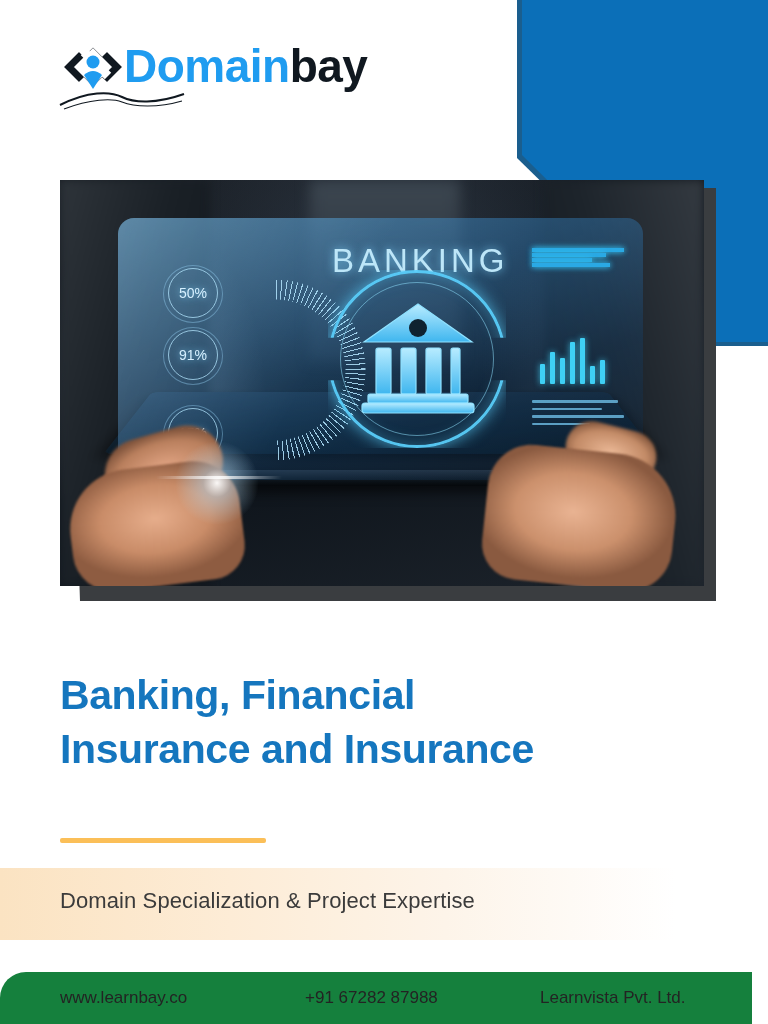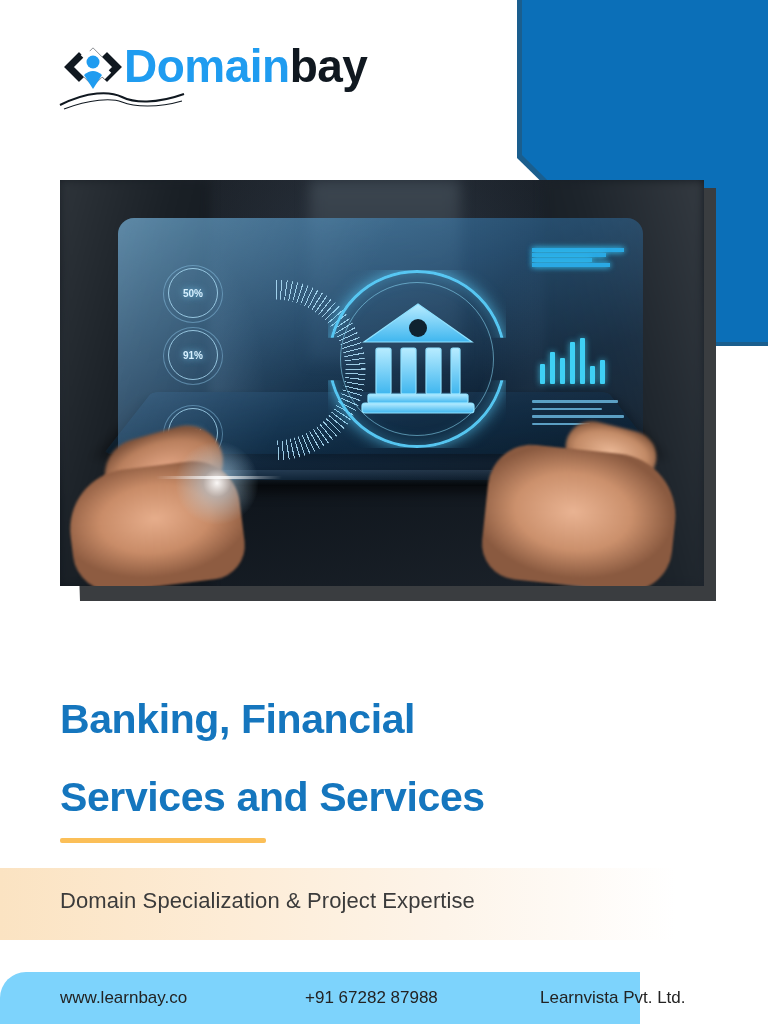--- a/index.html
+++ b/index.html
@@ -90,21 +90,21 @@
   }
   .holo-title {
     position:absolute; left:272px; top:62px; width:230px;
     color:#bde6f8; font-size:33px; letter-spacing:4px; font-weight:400;
     text-shadow:0 0 10px rgba(130,215,255,.9);
     font-family:"Liberation Sans", sans-serif;
   }
   .pct {
     position:absolute; width:50px; height:50px; border-radius:50%;
     border:1.6px solid rgba(175,225,250,.78);
-    color:#d6f0ff; font-size:10px; font-weight:700;
+    color:#d6f0ff; font-size:14px; font-weight:400;
     display:flex; align-items:center; justify-content:center;
     text-shadow:0 0 7px rgba(130,215,255,.9);
   }
   .pct::after{
     content:""; position:absolute; left:-6px; top:-4px; width:58px; height:56px;
     border-radius:50%; border:1.4px solid rgba(150,210,245,.42);
   }
   .pct1{ left:108px; top:88px; }
   .pct2{ left:108px; top:150px; }
   .pct3{ left:108px; top:228px; }
@@ -168,42 +168,42 @@
     background:radial-gradient(circle, rgba(255,255,255,.95) 0%, rgba(190,230,255,.45) 22%, rgba(120,200,255,0) 66%);
     border-radius:50%; }
   .flare-ray { position:absolute; left:96px; top:296px; width:126px; height:3px;
     background:linear-gradient(90deg, rgba(255,255,255,0), rgba(255,255,255,.85), rgba(255,255,255,0)); }
 
   
   .headline {
     position:absolute; left:60px; top:668px; width:620px;
     font-size:41px; font-weight:700; line-height:54px; letter-spacing:-0.4px;
   }
-  .headline .ln { display:block;margin-top:24px; }
+  .headline .ln { display:block; }
   .headline .blue { color:#1576be; }
   .headline .orange { color:#f7941e; }
   .rule {
     position:absolute; left:60px; top:838px; width:206px; height:5px;
     background:#fbbf58; border-radius:2px;
   }
 
   
   .sub-band {
     position:absolute; left:0; top:868px; width:768px; height:72px;
     background:linear-gradient(90deg,#fbe3c2 0%,#fdecd6 30%,#fdf4e9 58%,#ffffff 88%);
   }
   .sub-text {
     position:absolute; left:60px; top:888px; width:640px;
     font-size:22px; color:#3b3b3b; font-weight:400; letter-spacing:.1px;
   }
 
   
   .footer {
-    position:absolute; left:0; top:972px; width:640px; height:52px;
-    background:#7dd3fc; border-radius:26px 0 0 0;
+    position:absolute; left:0; top:972px; width:752px; height:52px;
+    background:#15803d; border-radius:26px 0 0 0;
     display:flex; align-items:center;
   }
   .footer span { color:#232323; font-size:17px; white-space:nowrap; }
   .f-site { position:absolute; left:60px; }
   .f-phone { position:absolute; left:305px; }
   .f-company { position:absolute; left:540px; }
 </style>
 </head>
 <body>
 
@@ -237,20 +237,21 @@
       <div class="suit-l"></div>
       <div class="suit-r"></div>
       <div class="shirt"></div>
 
       <div class="tablet"></div>
       <div class="tablet-bezel"></div>
 
       <div class="holo"></div>
       <div class="holo-sheen"></div>
 
+      <div class="holo-title">BANKING</div>
 
       <div class="pct pct1">50%</div>
       <div class="pct pct2">91%</div>
       <div class="pct pct3">15%</div>
 
       <div class="dial"></div>
 
       <div class="ring-outer"></div>
       <div class="ring-inner"></div>
 
@@ -300,21 +301,21 @@
       <div class="cuff-r"></div>
       <div class="thumb-r"></div>
       <div class="hand-r"></div>
       <div class="flare"></div>
       <div class="flare-ray"></div>
     </div>
   </div>
 
   <div class="headline">
     <span class="ln blue">Banking, Financial</span>
-    <span class="ln blue">Services and Services</span>
+    <span class="ln blue">Insurance and Insurance</span>
   </div>
   <div class="rule"></div>
 
   <div class="sub-band"></div>
   <div class="sub-text">Domain Specialization &amp; Project Expertise</div>
 
   <div class="footer">
     <span class="f-site">www.learnbay.co</span>
     <span class="f-phone">+91 67282 87988</span>
     <span class="f-company">Learnvista Pvt. Ltd.</span>

